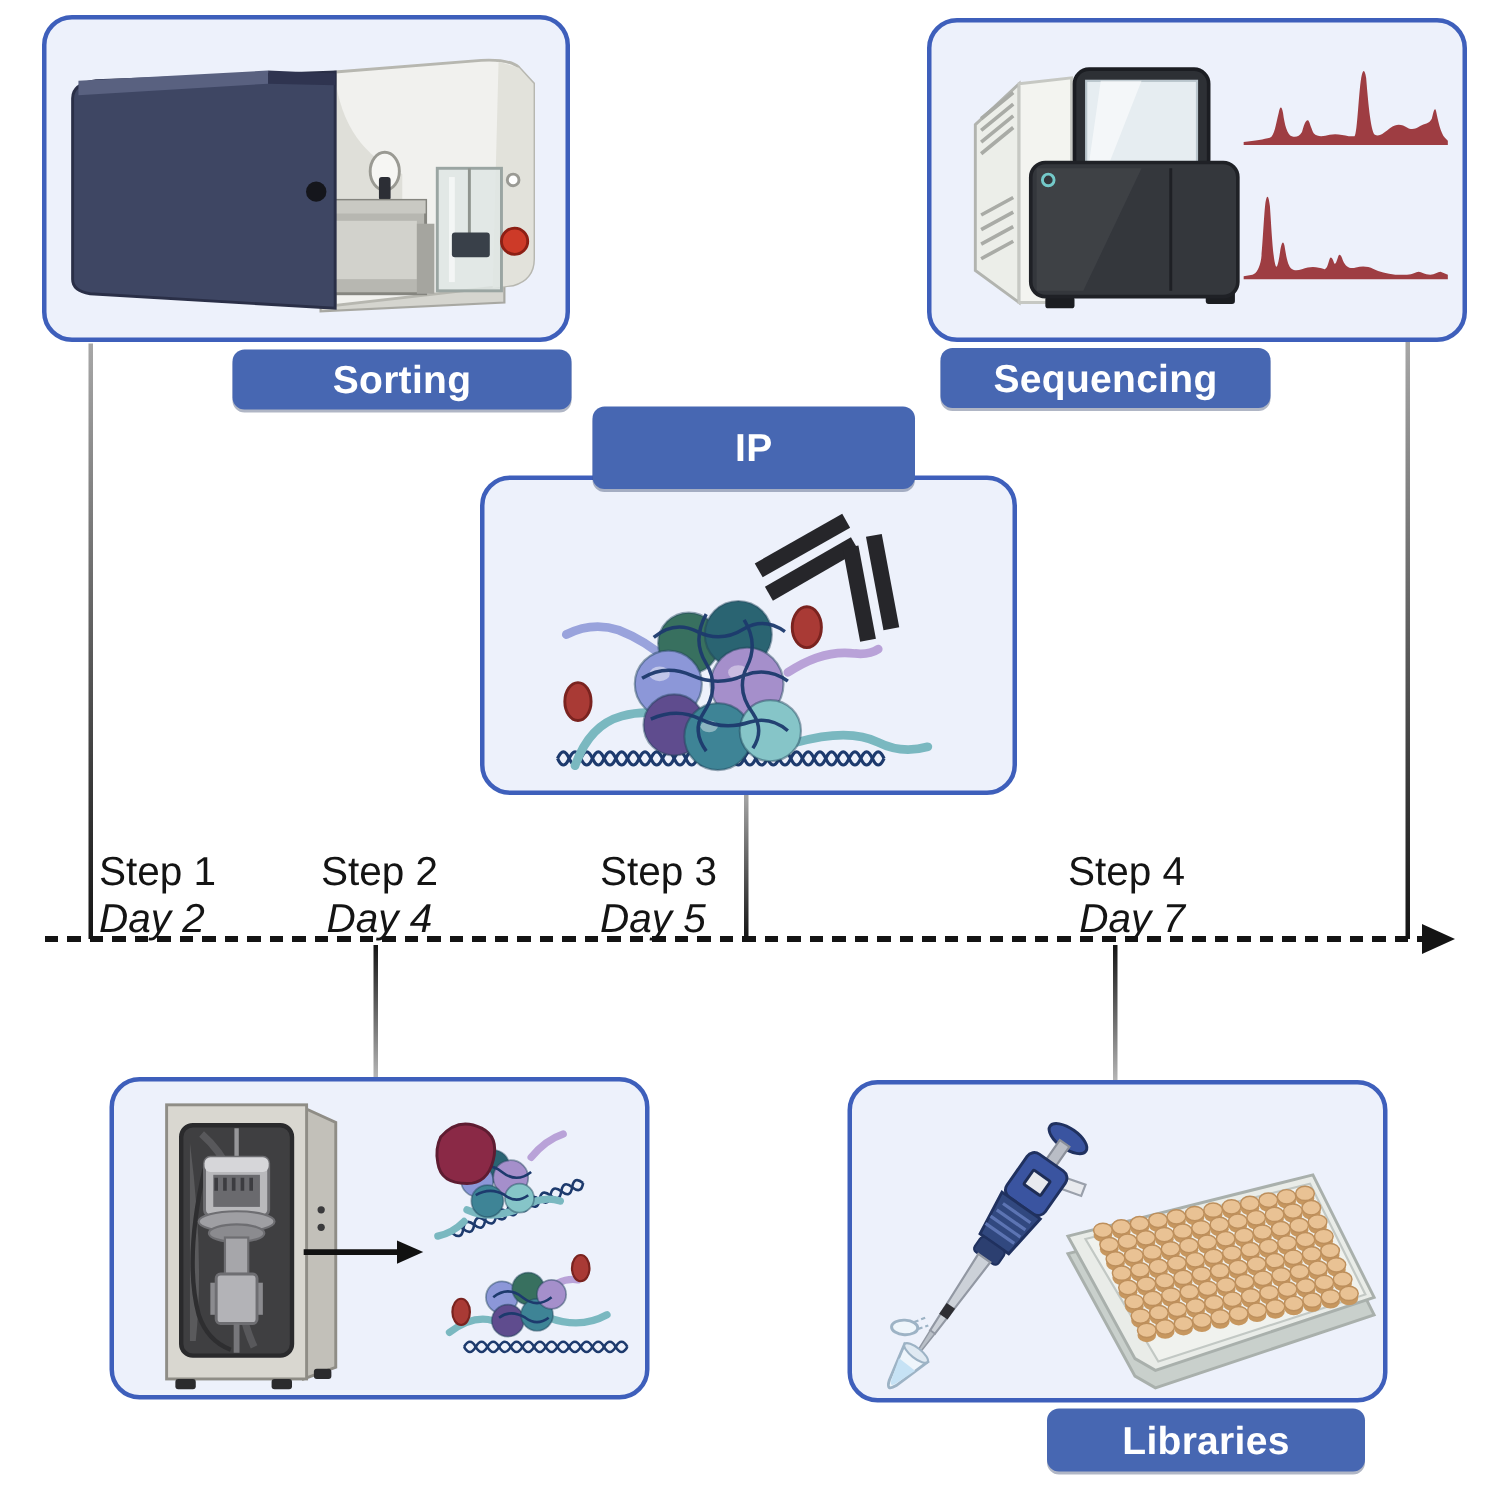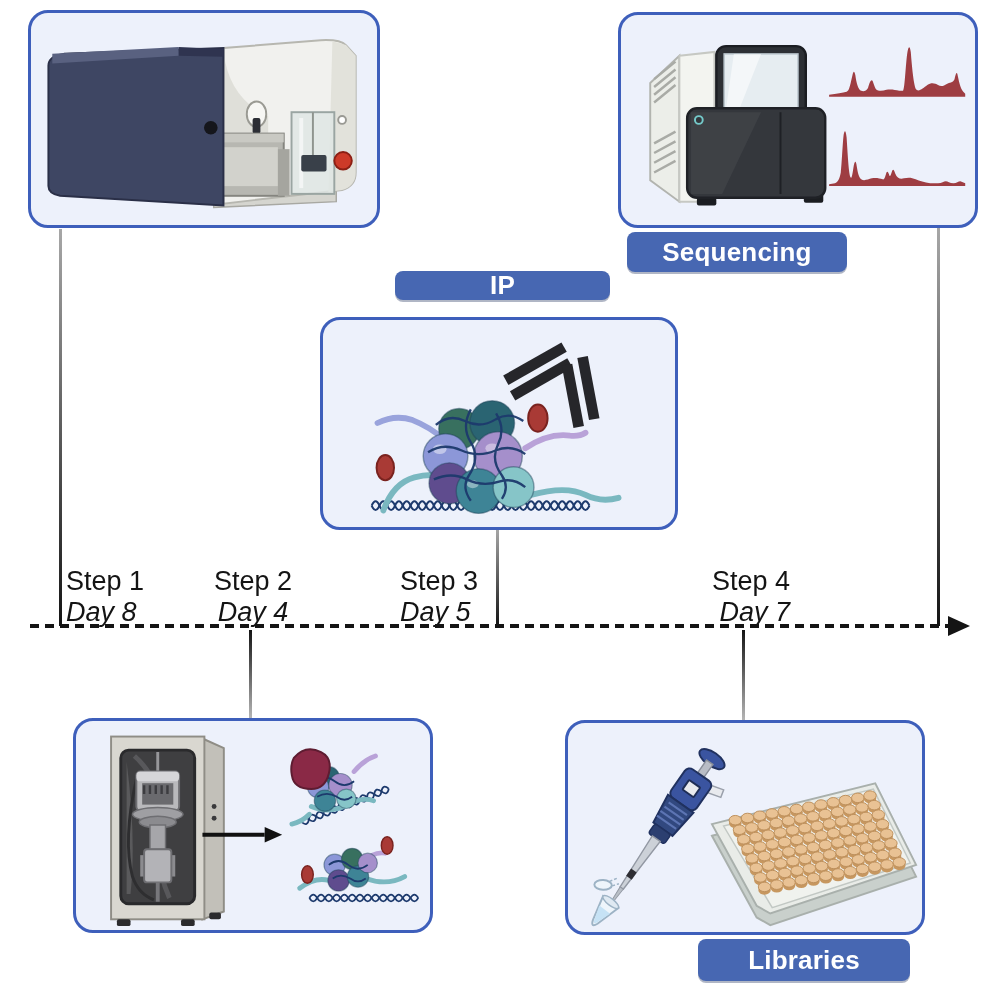--- a/index.html
+++ b/index.html
@@ -65,21 +65,21 @@
   <div class="leader down" style="left:496px;top:529px;height:97px;"></div>
   <div class="leader down" style="left:937px;top:228px;height:398px;"></div>
   <div class="leader up" style="left:249px;top:630px;height:88px;"></div>
   <div class="leader up" style="left:742px;top:630px;height:90px;"></div>
 
   <div class="timeline-line"></div>
   <div class="timeline-arrow"></div>
 
   <div class="step-label" style="left:66px;top:566px;">
     <span>Step 1</span>
-    <span class="day">Day 8</span>
+    <span class="day">Day 2</span>
   </div>
   <div class="step-label ta-c" style="left:205px;top:566px;width:96px;">
     <span>Step 2</span>
     <span class="day">Day 4</span>
   </div>
   <div class="step-label ta-r" style="left:400px;top:566px;width:90px;">
     <span>Step 3</span>
     <span class="day">Day 5</span>
   </div>
   <div class="step-label ta-c" style="left:694px;top:566px;width:96px;text-align:right;">
@@ -472,23 +472,26 @@
           <ellipse cx="-7" cy="-9" rx="9" ry="5" fill="#eef5fb" stroke="#9db3c5" stroke-width="2" transform="rotate(-35 -7 -9)"></ellipse>
           <path d="M-4,-16 l4,-7 M1,-14 l4,-6" stroke="#9db3c5" stroke-width="1.5" stroke-dasharray="3 2"></path>
           <path d="M0,0 L20,0 L13,26 Q10,34 7,26 Z" fill="#eef5fb" fill-opacity="0.92" stroke="#9db3c5" stroke-width="2"></path>
           <path d="M3,10 L17,10 L12,25 Q10,30 8,25 Z" fill="#c6e2f5"></path>
           <ellipse cx="10" cy="0" rx="10" ry="3.5" fill="#dfe9f2" stroke="#9db3c5" stroke-width="1.5"></ellipse>
         </g>
       </g>
     </svg>
   </div>
 
+  <div class="banner" style="left:155px;top:233px;width:226px;height:40px;">
+    <span>Sorting</span>
+  </div>
   <div class="banner" style="left:627px;top:232px;width:220px;height:40px;">
     <span>Sequencing</span>
   </div>
-  <div class="banner" style="left:395px;top:271px;width:215px;height:29px;">
+  <div class="banner" style="left:395px;top:271px;width:215px;height:55px;">
     <span>IP</span>
   </div>
   <div class="banner" style="left:698px;top:939px;width:212px;height:42px;">
     <span>Libraries</span>
   </div>
 
 </div>
 
 </body></html>

